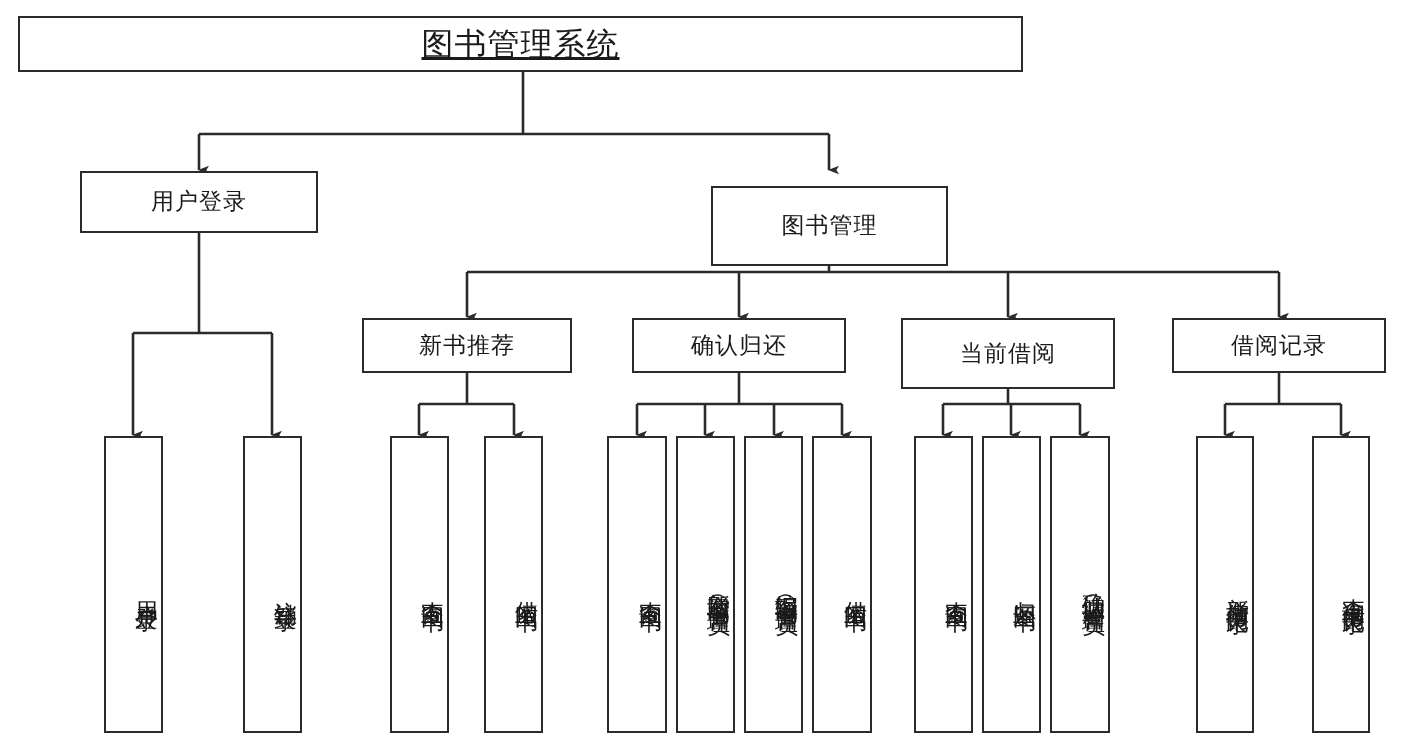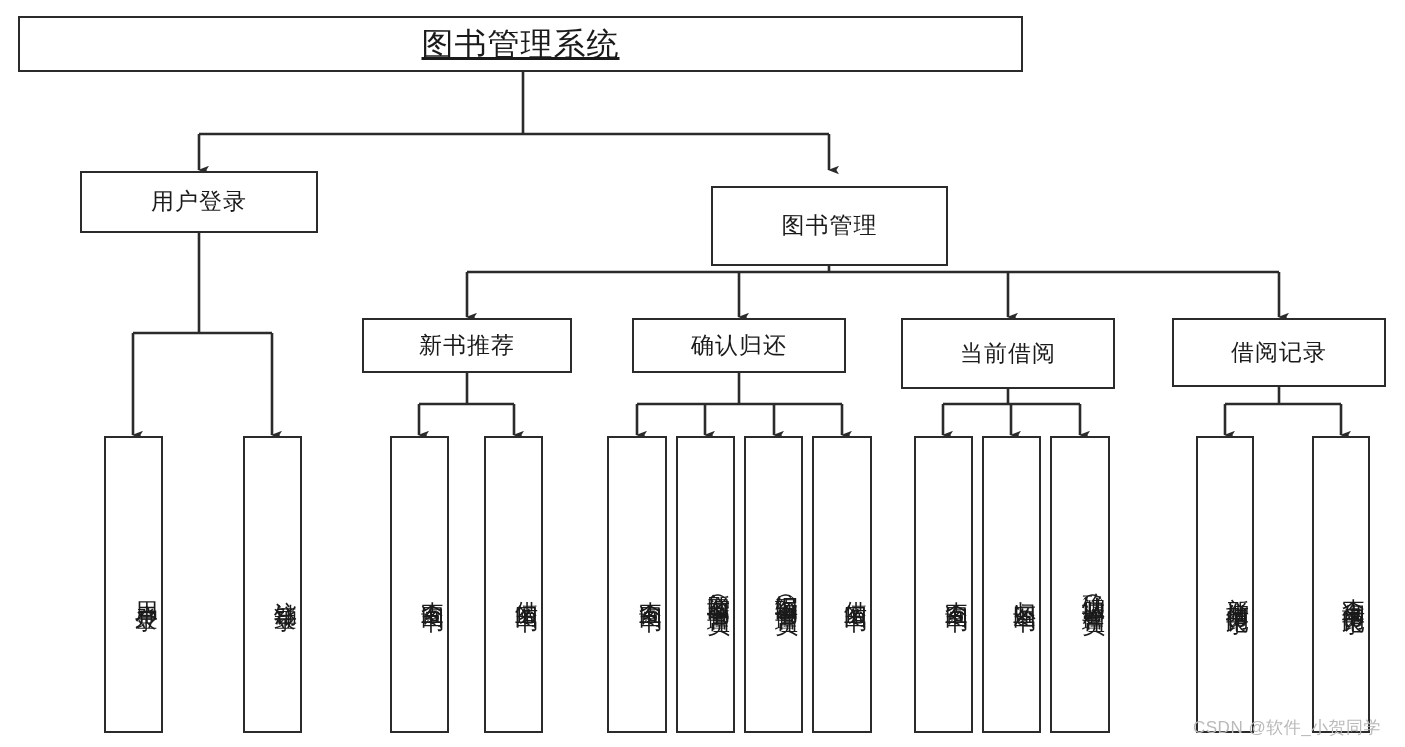--- a/index.html
+++ b/index.html
@@ -114,31 +114,30 @@
       </g>
   </svg>
 
   <div id="nodes">
       <div class="node horizontal root" style="left: 18px; top: 16px; width: 1005px; height: 56px;">图书管理系统</div>
       <div class="node horizontal" style="left: 80px; top: 171px; width: 238px; height: 62px;">用户登录</div>
       <div class="node horizontal" style="left: 711px; top: 186px; width: 237px; height: 80px;">图书管理</div>
       <div class="node horizontal" style="left: 362px; top: 318px; width: 210px; height: 55px;">新书推荐</div>
       <div class="node horizontal" style="left: 632px; top: 318px; width: 214px; height: 55px;">确认归还</div>
       <div class="node horizontal" style="left: 901px; top: 318px; width: 214px; height: 71px;">当前借阅</div>
-      <div class="node horizontal" style="left: 1172px; top: 318px; width: 214px; height: 69px;">借阅记录</div>
+      <div class="node horizontal" style="left: 1172px; top: 318px; width: 214px; height: 55px;">借阅记录</div>
       <div class="node vertical" style="left: 104px; top: 436px; width: 59px; height: 297px;">用户登录</div>
       <div class="node vertical" style="left: 243px; top: 436px; width: 59px; height: 297px;">注销登录</div>
       <div class="node vertical" style="left: 390px; top: 436px; width: 59px; height: 297px;">查询图书</div>
       <div class="node vertical" style="left: 484px; top: 436px; width: 59px; height: 297px;">借阅图书</div>
       <div class="node vertical" style="left: 607px; top: 436px; width: 60px; height: 297px;">查询图书</div>
       <div class="node vertical" style="left: 676px; top: 436px; width: 59px; height: 297px;">新增图书（管理员）</div>
       <div class="node vertical" style="left: 744px; top: 436px; width: 59px; height: 297px;">编辑图书（管理员）</div>
       <div class="node vertical" style="left: 812px; top: 436px; width: 60px; height: 297px;">借阅图书</div>
       <div class="node vertical" style="left: 914px; top: 436px; width: 59px; height: 297px;">查询图书</div>
       <div class="node vertical" style="left: 982px; top: 436px; width: 59px; height: 297px;">归还图书</div>
       <div class="node vertical" style="left: 1050px; top: 436px; width: 60px; height: 297px;">确认归还（管理员）</div>
       <div class="node vertical" style="left: 1196px; top: 436px; width: 58px; height: 297px;">新增借阅记录</div>
       <div class="node vertical" style="left: 1312px; top: 436px; width: 58px; height: 297px;">查询借阅记录</div>
     </div>
 
-  <div class="watermark" style="left:1193px; top:716px;">CSDN @软件_小贺同学</div>
 
 </div>
 
 </body></html>

